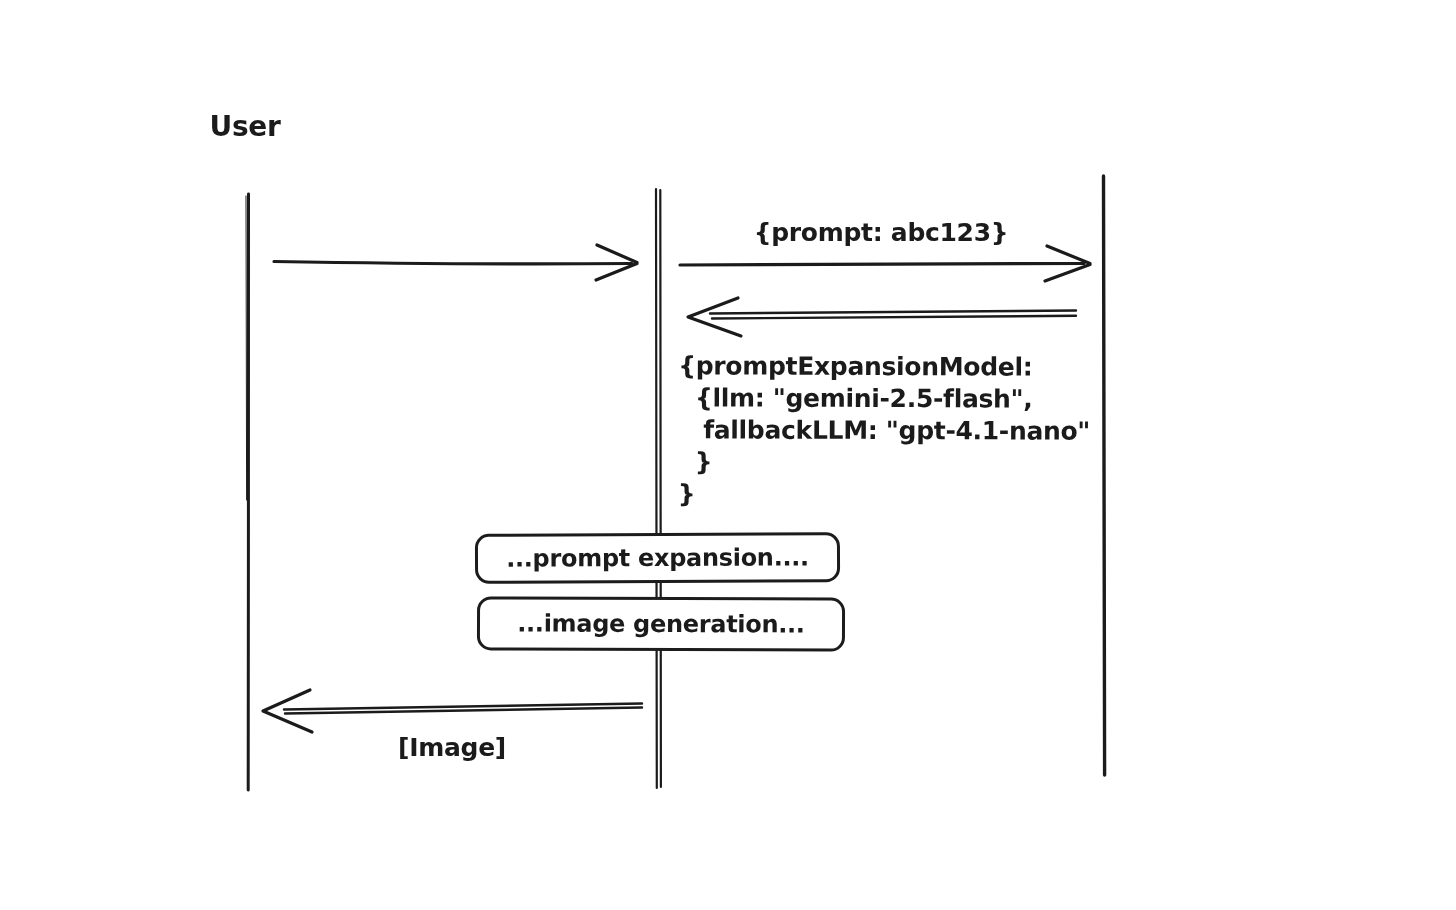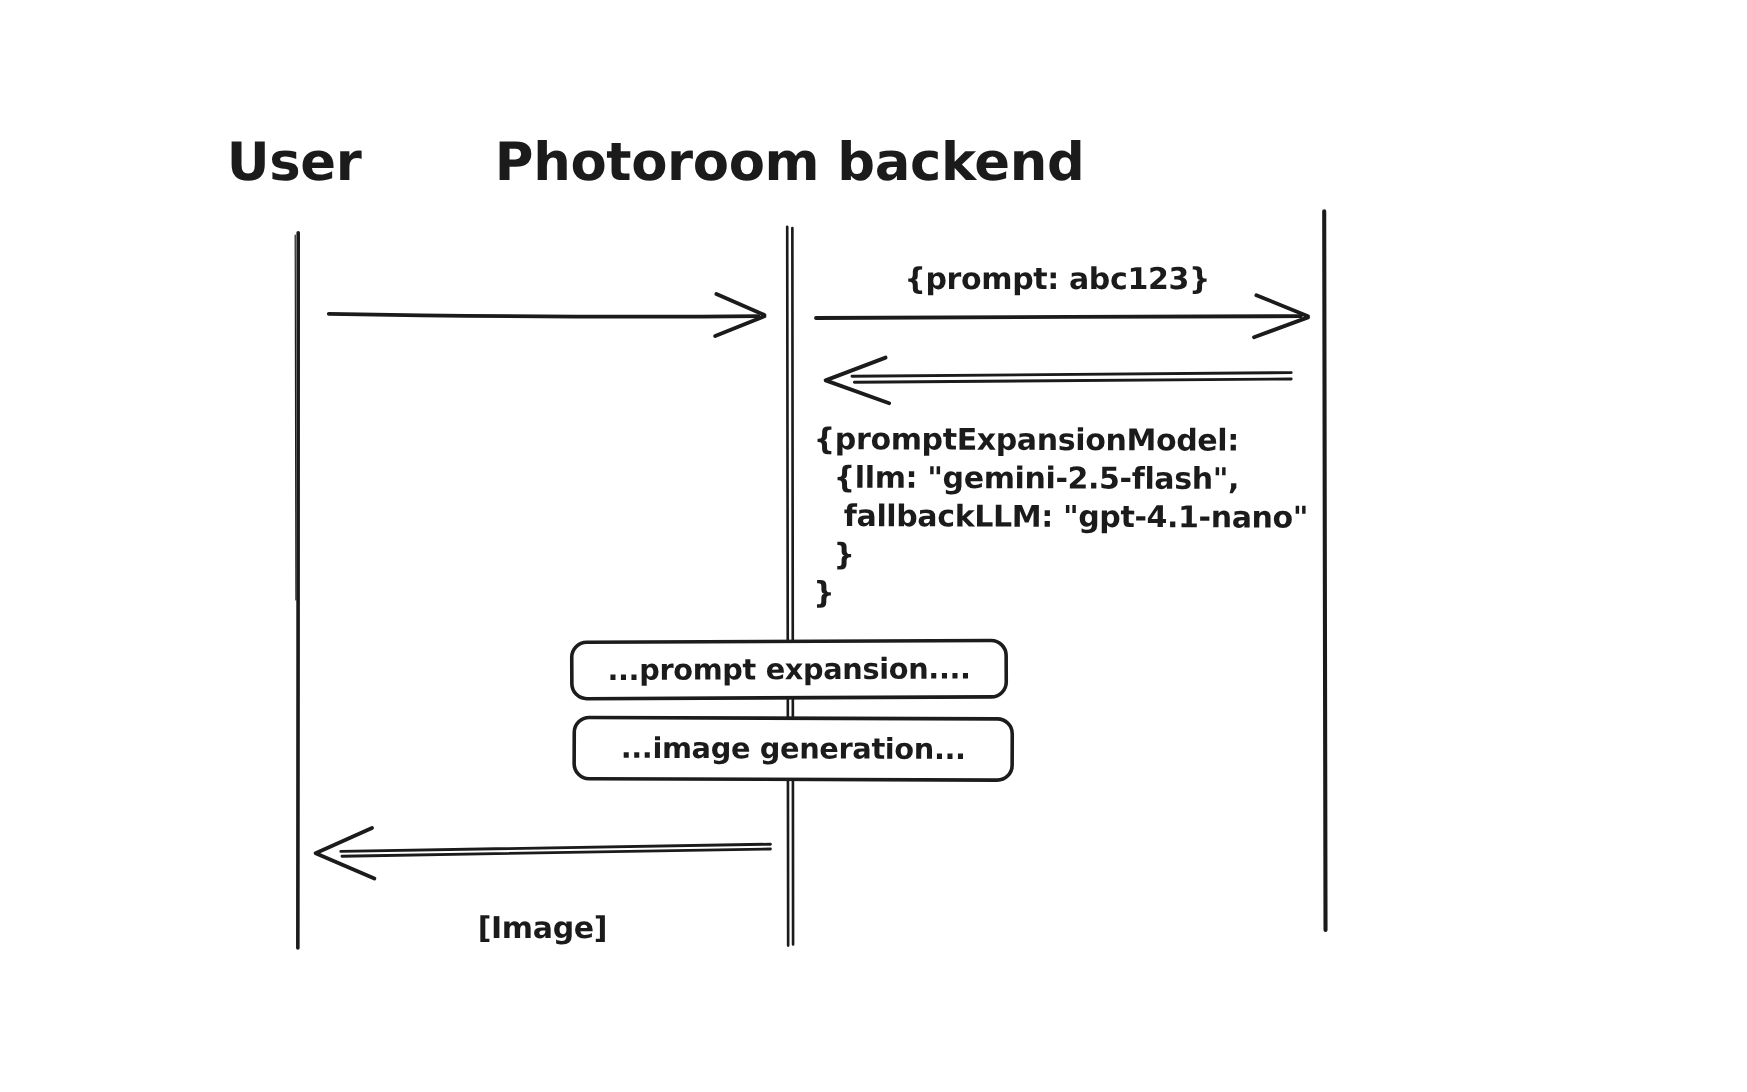--- a/index.html
+++ b/index.html
@@ -14,21 +14,21 @@
     color: #1b1b1b;
   }
   .abs { position: absolute; }
   .hd {
     font-weight: 600;
     color: #1b1b1b;
     letter-spacing: -0.3px;
     white-space: nowrap;
   }
   .actor-label {
-    font-size: 44px;
+    font-size: 28px;
     transform: translateX(-50%);
   }
   .msg-label {
     font-size: 25px;
     transform: translateX(-50%);
     text-align: center;
   }
   .json-block {
     font-size: 25px;
     font-weight: 600;
@@ -87,32 +87,31 @@
     </g>
 
     <g>
       <path d="M284 709.5 L642 703.5" stroke-width="2.4"></path>
       <path d="M285 713.5 L642 707.5" stroke-width="2.4"></path>
       <path d="M310 690 L263 711 L312 732" stroke-width="3.2"></path>
     </g>
   </svg>
 
   <div class="abs hd actor-label" style="left:245px; top:110px;">User</div>
-  <div class="abs hd actor-label" style="left:658px; top:110px;">Photoroom backend</div>
 
 
   <div class="abs hd msg-label" style="left:881px; top:218px;">{prompt: abc123}</div>
 
   <div class="abs hd json-block rot-b" style="left:678px; top:351px;">{promptExpansionModel:
   {llm: "gemini-2.5-flash",
    fallbackLLM: "gpt-4.1-nano"
   }
 }</div>
 
-  <div class="abs hd msg-label" style="left:452px; top:733px;margin-top:26px;">[Image]</div>
+  <div class="abs hd msg-label" style="left:452px; top:733px;">[Image]</div>
 
   <div class="abs activity-box rot-a" style="left:475px; top:533px; width:365px; height:50px;">
     <span>...prompt expansion....</span>
   </div>
   <div class="abs activity-box rot-b" style="left:477px; top:597px; width:368px; height:54px;">
     <span>...image generation...</span>
   </div>
 
 </div>
 

